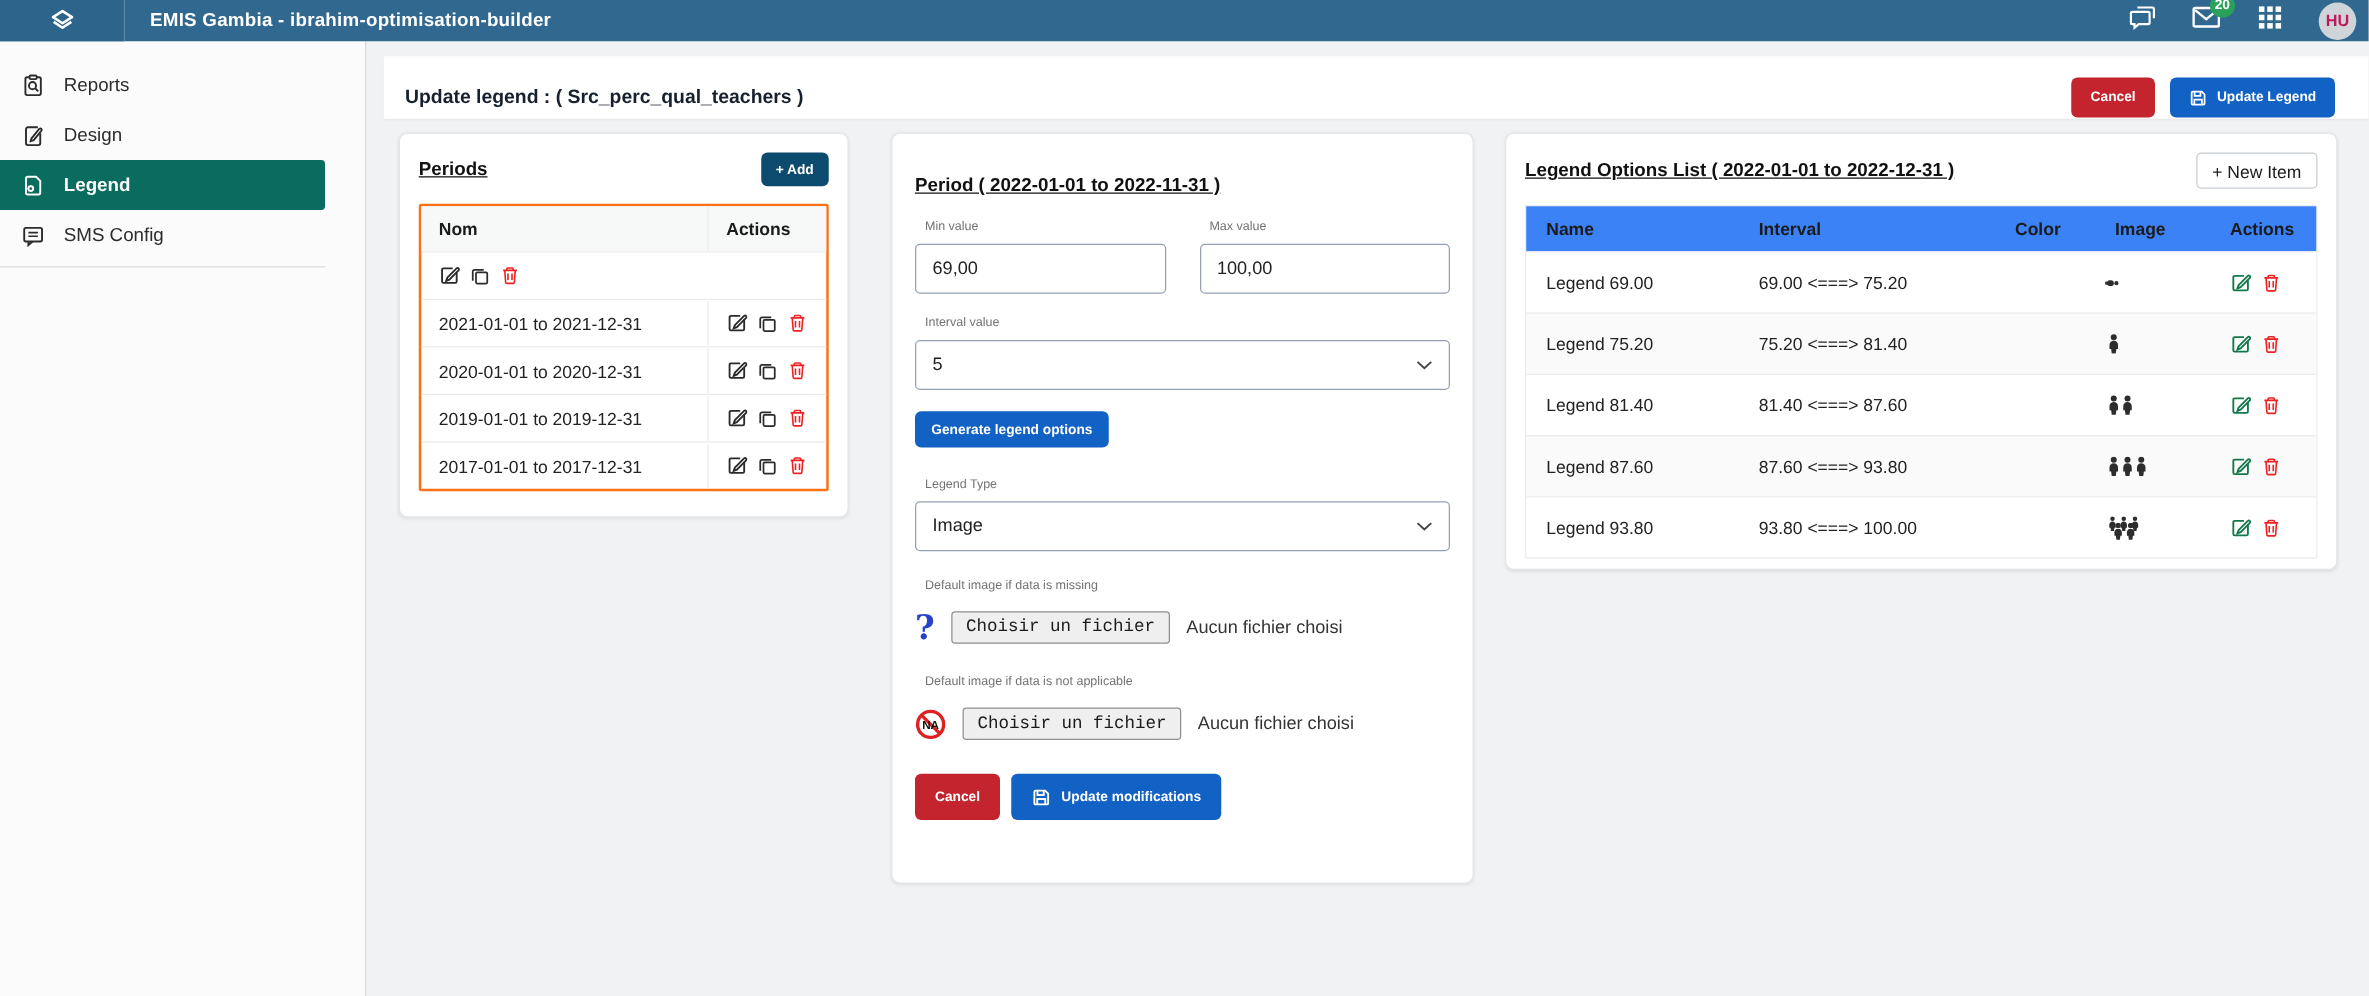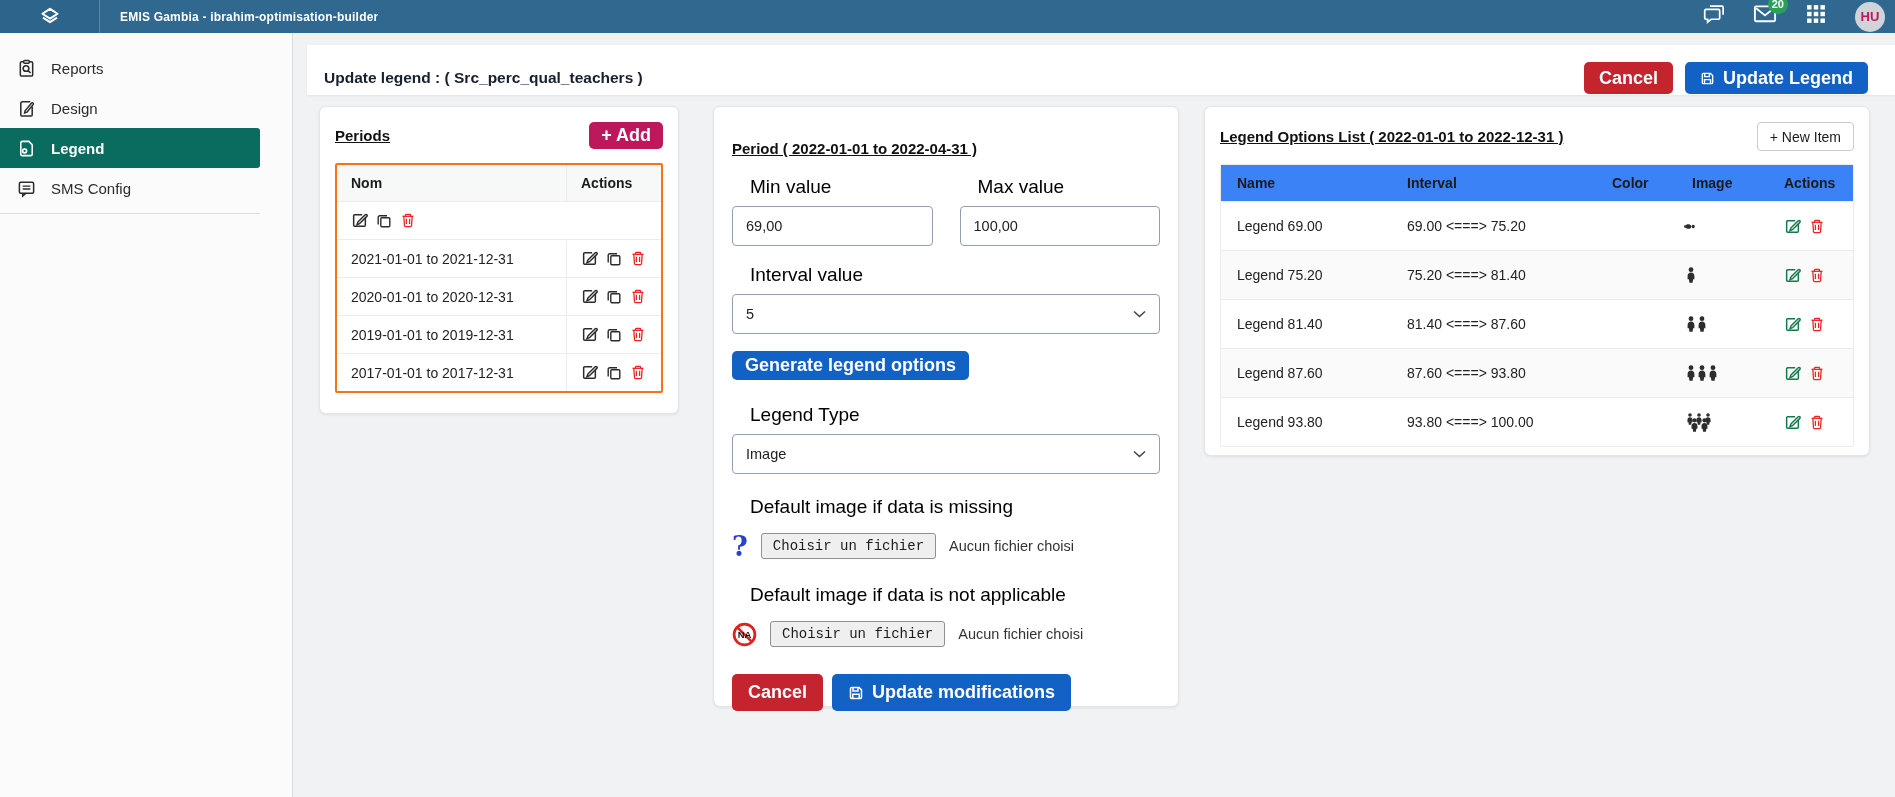--- a/index.html
+++ b/index.html
@@ -8,21 +8,21 @@
     position:relative; overflow:hidden;
     background:#f1f2f3;
     font-family:"Liberation Sans","DejaVu Sans",sans-serif;
     color:#222;
   }
   
   .topbar { position:absolute; top:0; left:0; right:0; height:33px;
     background:#30688f; display:flex; align-items:center; z-index:10; }
   .logo-box { width:100px; height:33px; display:flex; align-items:center; justify-content:center;
     border-right:1px solid rgba(255,255,255,.22); background:#2c648b; cursor:pointer; }
-  .app-title { margin-left:20px; color:#fff; font-weight:bold; font-size:12px; letter-spacing:.2px; }
+  .app-title { margin-left:20px; color:#fff; font-weight:bold; font-size:15px; letter-spacing:.2px; }
   .topbar-right { margin-left:auto; display:flex; gap:27px; padding-right:10px; }
   .tb-icon { width:24px; height:24px; display:flex; align-items:center; justify-content:center;
     color:#fff; cursor:pointer; position:relative; }
   .badge { position:absolute; top:-7px; right:-11px; min-width:19px; height:19px; border-radius:10px;
     background:#2aa05a; color:#fff; font-size:11px; font-weight:bold;
     display:flex; align-items:center; justify-content:center; padding:0 4px; }
   .avatar { width:30px; height:30px; border-radius:50%; background:#cfd4d8; color:#be185d;
     font-size:13px; font-weight:bold; display:flex; align-items:center; justify-content:center; cursor:pointer; }
   
   .sidebar { position:absolute; top:33px; left:0; bottom:0; width:293px;
@@ -34,46 +34,46 @@
     border-radius:0 3px 3px 0; }
   .nav-divider { width:260px; border-bottom:1px solid #dcdcdc; margin-top:5px; }
   
   .content { position:absolute; top:33px; left:294px; right:0; bottom:0; }
   .page-header { position:absolute; top:12px; left:13px; right:0; height:50px; background:#fff;
     box-shadow:0 1px 2px rgba(0,0,0,.06); display:flex; align-items:center;
     padding:16px 27px 0 17px; }
   .page-title { font-size:15.5px; font-weight:bold; color:#17202e; }
   .ph-buttons { margin-left:auto; display:flex; gap:12px; }
   .btn { display:inline-flex; align-items:center; justify-content:center; gap:8px;
-    border:none; border-radius:5px; font-family:inherit; font-size:18px; font-weight:bold;
+    border:none; border-radius:5px; font-family:inherit; font-size:11px; font-weight:bold;
     cursor:pointer; color:#fff; }
   .btn-red { background:#c3242e; height:32px; padding:0 15px; }
   .btn-blue { background:#1261c4; height:32px; padding:0 15px; }
   
   .card { position:absolute; background:#fff; border:1px solid #e3e5e8; border-radius:7px;
     box-shadow:0 1px 3px rgba(0,0,0,.08); }
   .card-title { font-size:15px; font-weight:bold; color:#111; text-decoration:underline; }
   
   .periods-card { left:25px; top:73px; width:360px; height:308px; padding:15px; }
   .card-head { display:flex; align-items:center; justify-content:space-between; }
-  .btn-add { background:#be185d; height:27px; padding:0 12px; border-radius:5px; }
+  .btn-add { background:#0c4a6e; height:27px; padding:0 12px; border-radius:5px; }
   .ptable { margin-top:14px; border:2px solid #f97316; border-radius:2px; font-size:14px; }
   .ptable .thead { display:flex; background:#f7f8f8; font-weight:bold; color:#1b1b1b; }
   .ptable .th, .ptable .td { padding:10px 14px; }
   .ptable .c-name { width:230px; border-right:1px solid #ececec; }
   .ptable .c-actions { flex:1; }
   .ptable .trow { display:flex; border-top:1px solid #ececec; align-items:center; }
   .row-actions { display:flex; align-items:center; gap:8px; }
   .icon-btn { display:inline-flex; align-items:center; justify-content:center; cursor:pointer;
     background:none; border:none; padding:0; }
   .ic-dark { color:#2b2b2b; } .ic-red { color:#ee2222; } .ic-green { color:#14794a; }
   
   .editor-card { left:419px; top:73px; width:466px; height:601px; padding:17px 18px; }
   .editor-card .card-title { display:inline-block; margin-top:16px; }
-  .field-label { font-size:19px; color:#000000; margin:18px 18px 8px; }
+  .field-label { font-size:10px; color:#737373; margin:18px 8px 8px; }
   .two-col { display:flex; gap:27px; }
   .two-col > div { width:203px; }
   .tinput { width:100%; height:40px; border:1px solid #93a0b2; border-radius:4px;
     padding:0 13px; font-size:14.5px; font-family:inherit; color:#222; background:#fff; }
   .select { position:relative; width:100%; height:40px; border:1px solid #93a0b2; border-radius:4px;
     display:flex; align-items:center; padding:0 13px; font-size:14.5px; cursor:pointer; background:#fff; }
   .select .chev { position:absolute; right:13px; top:50%; transform:translateY(-50%); color:#444; }
   .btn-generate { margin-top:17px; height:29px; padding:0 13px; }
   .file-row { display:flex; align-items:center; gap:13px; margin-top:12px; min-height:32px; }
   .qmark { font-family:"DejaVu Serif","Liberation Serif",serif; font-size:27px; font-weight:bold;
@@ -345,21 +345,21 @@
           <path d="M6.4 6.3v5.2M9.6 6.3v5.2"></path>
         </svg>
       </button>
     </div>
   </div>
 </div>
     </div>
   </section>
 
   <section class="card editor-card">
-    <span class="card-title">Period ( 2022-01-01 to 2022-04-31 )</span>
+    <span class="card-title">Period ( 2022-01-01 to 2022-11-31 )</span>
 
     <div class="two-col">
       <div>
         <div class="field-label">Min value</div>
         <input class="tinput" value="69,00" style="">
       </div>
       <div>
         <div class="field-label">Max value</div>
         <input class="tinput" value="100,00" style="">
       </div>

